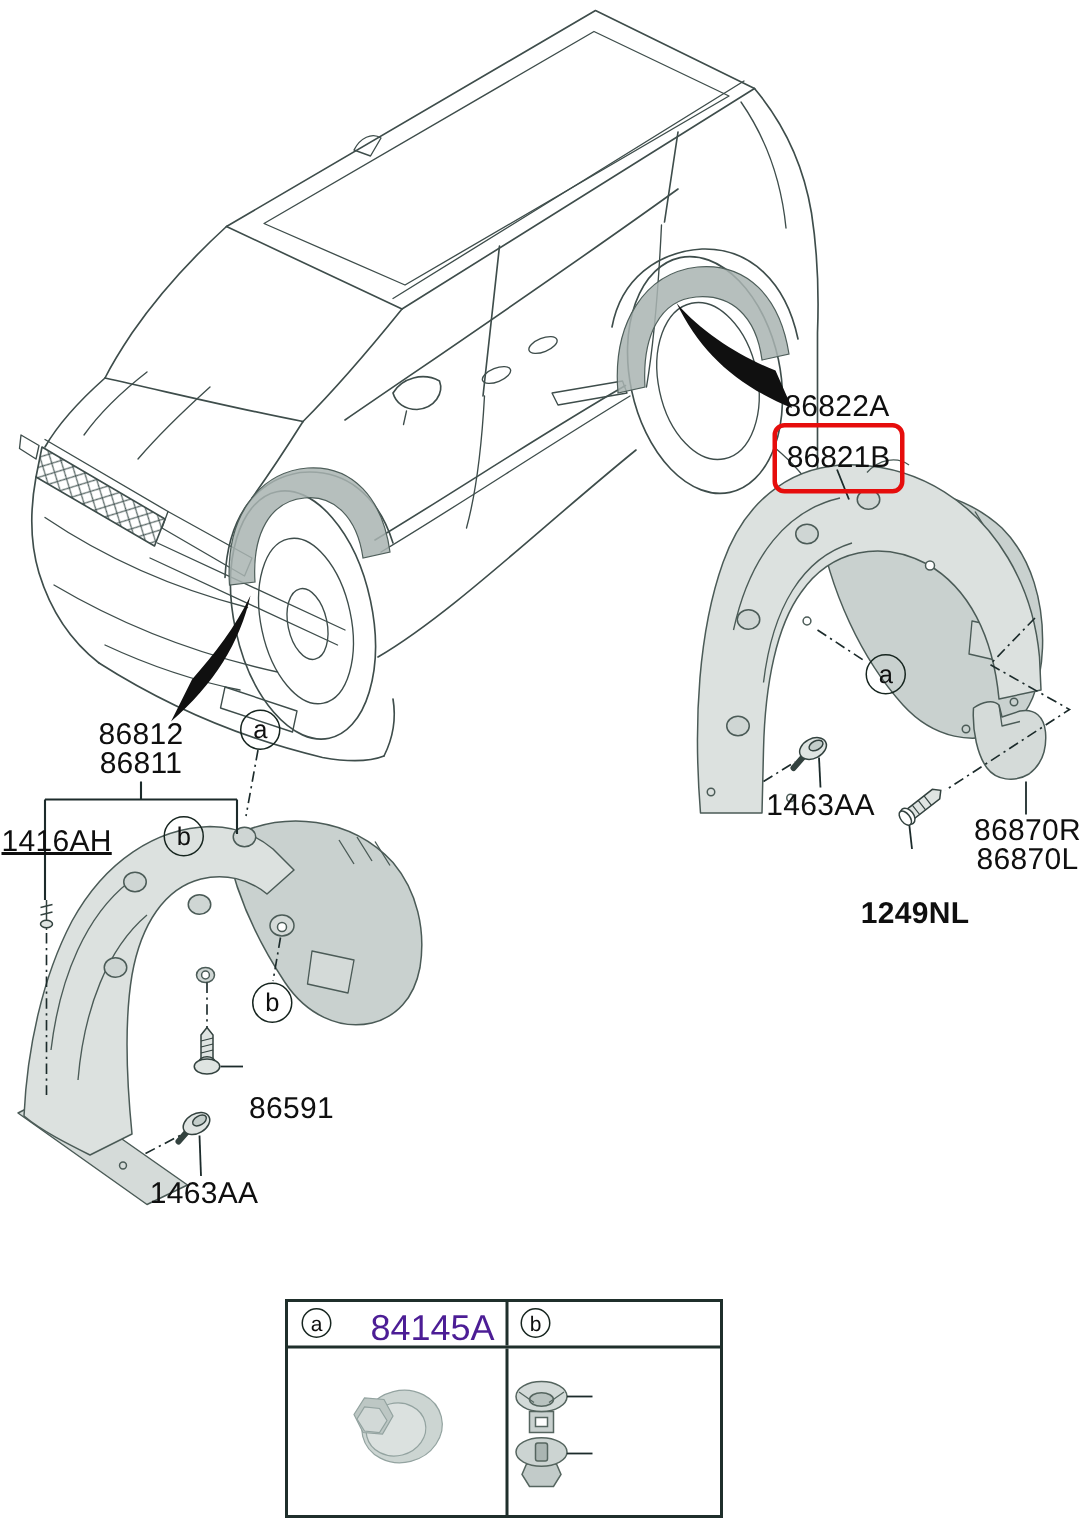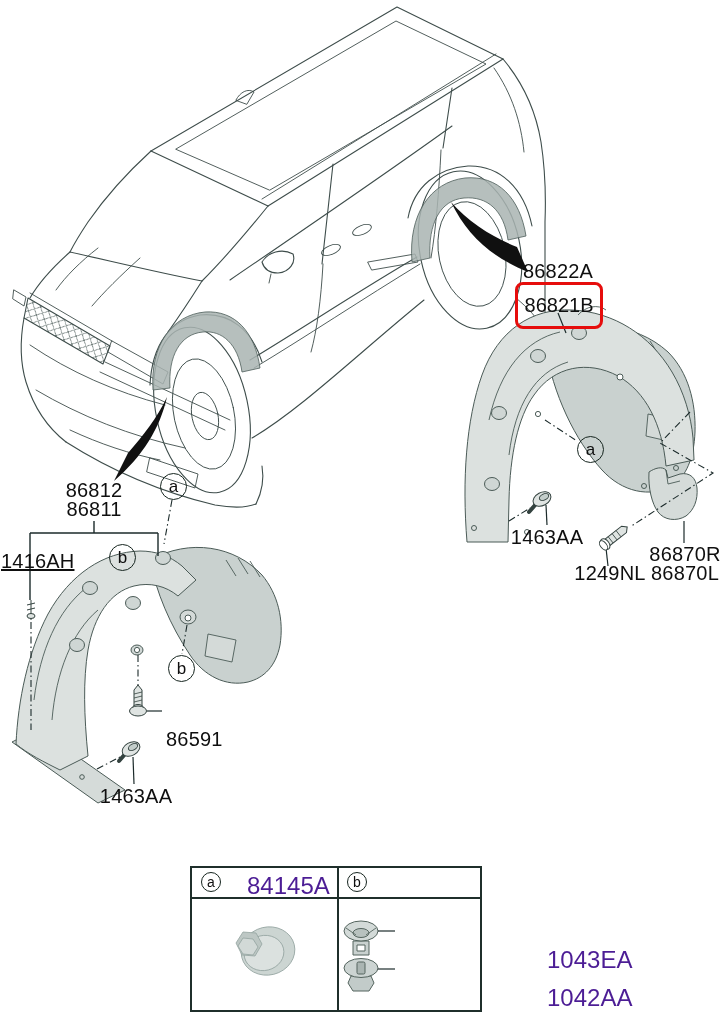--- a/index.html
+++ b/index.html
@@ -277,21 +277,21 @@
     </div>
 
     <div class="plabel left-anchor" style="left:1px;top:552px;text-decoration:underline;">1416AH</div>
 
     <div class="plabel left-anchor" style="left:166px;top:702px;margin-top:28px;">86591</div>
 
     <div class="plabel" style="left:136px;top:787px;">1463AA</div>
 
     <div class="plabel" style="left:547px;top:528px;">1463AA</div>
 
-    <div class="plabel" style="left:610px;top:564px;">1249NL</div>
+    <div class="plabel" style="left:610px;top:600px;font-weight:bold;">1249NL</div>
 
     <div class="plabel stacked" style="left:685px;top:545px;">
       <div>86870R</div>
       <div>86870L</div>
     </div>
 
     <div class="callout" style="left:160px;top:473px;">
         <span>a</span>
       </div>
     <div class="callout" style="left:577px;top:436px;">
@@ -313,20 +313,16 @@
           <div class="legend-part-label" style="left:55px;top:4px;">84145A</div>
         </div>
         <div class="legend-cell-b">
           <div class="callout small" style="left:8px;top:4px;">
               <span>b</span>
             </div>
         </div>
       </div>
       <div class="legend-body">
         <div class="legend-cell-a"></div>
-        <div class="legend-cell-b">
-          <div class="legend-part-label" style="left:208px;top:47px;">1043EA</div>
-          <div class="legend-part-label" style="left:208px;top:85px;">1042AA</div>
-        </div>
       </div>
     </div>
   </div>
 </div>
 
 </body></html>

